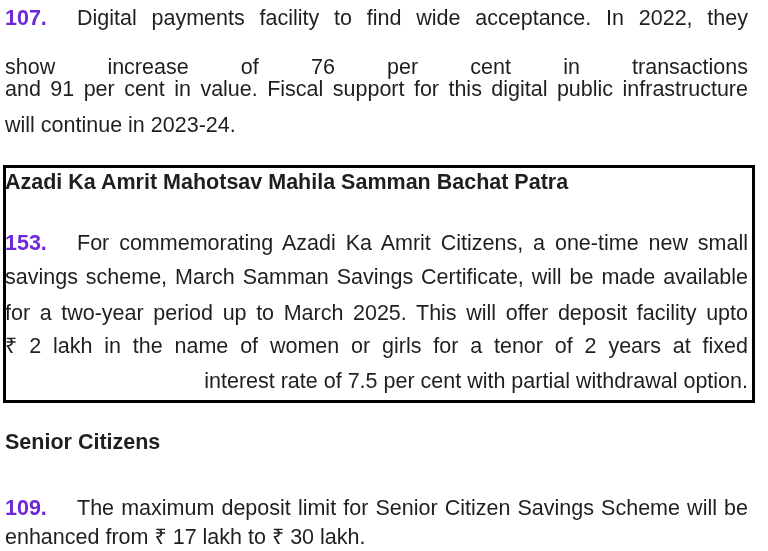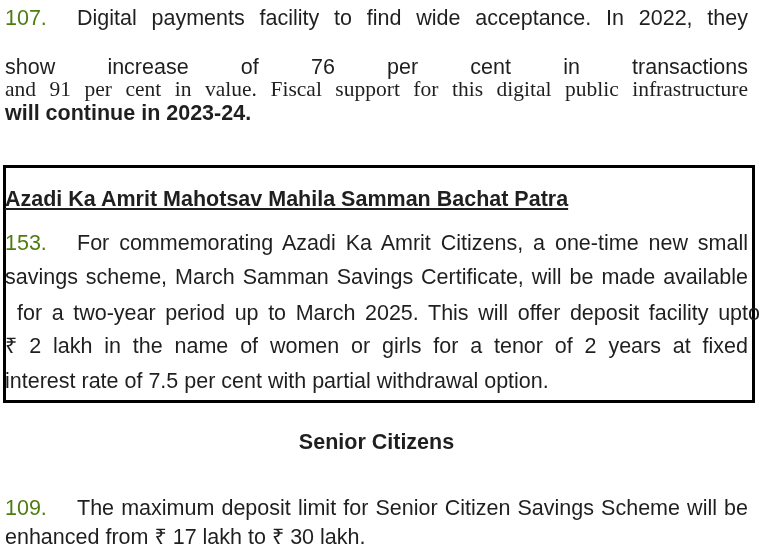--- a/index.html
+++ b/index.html
@@ -1,47 +1,47 @@
 <!DOCTYPE html>
 <html><head>
 <meta charset="utf-8">
 <style>
   html, body { margin: 0; padding: 0; background: #ffffff; }
   body { width: 768px; height: 551px; position: relative; overflow: hidden;
          font-family: "Liberation Sans", sans-serif; color: #1f1f1f; }
   .line { position: absolute; left: 5px; width: 743px; font-size: 21.5px; line-height: 26px; white-space: nowrap; }
   .just { text-align: justify; text-align-last: justify; white-space: normal; }
-  .para-num { font-weight: normal; color: #4d7c0f; display: inline-block; width: 72px; }
+  .para-num { font-weight: bold; color: #6d28d9; display: inline-block; width: 72px; }
   .box { position: absolute; left: 3px; top: 165px; width: 746px; height: 232px;
          border: 3px solid #000; box-sizing: content-box; }
   .heading { font-size: 21.5px; font-weight: bold; }
 </style>
 </head>
 <body>
 
 <div>
   <div class="line just" style="top:5px;">
     <span class="para-num">107.</span><span>Digital payments facility to find wide acceptance. In 2022, they</span>
   </div>
   <div class="line just" style="top:54px;">show increase of 76 per cent in transactions</div>
-  <div class="line just" style="top:76px;font-family:Liberation Serif, serif;">and 91 per cent in value. Fiscal support for this digital public infrastructure</div>
-  <div class="line" style="top:100px;font-weight:bold;">will continue in 2023-24.</div>
+  <div class="line just" style="top:76px;">and 91 per cent in value. Fiscal support for this digital public infrastructure</div>
+  <div class="line" style="top:112px;">will continue in 2023-24.</div>
 </div>
 
 <div class="box"></div>
 <div>
-  <div class="line heading" style="top:186px;text-decoration:underline;">Azadi Ka Amrit Mahotsav Mahila Samman Bachat Patra</div>
+  <div class="line heading" style="top:169px;">Azadi Ka Amrit Mahotsav Mahila Samman Bachat Patra</div>
   <div class="line just" style="top:230px;">
     <span class="para-num">153.</span><span>For commemorating Azadi Ka Amrit Citizens, a one-time new small</span>
   </div>
   <div class="line just" style="top:264px;">savings scheme, March Samman Savings Certificate, will be made available</div>
-  <div class="line just" style="top:300px;margin-left:12px;">for a two-year period up to March 2025. This will offer deposit facility upto</div>
+  <div class="line just" style="top:300px;">for a two-year period up to March 2025. This will offer deposit facility upto</div>
   <div class="line just" style="top:333px;">₹ 2 lakh in the name of women or girls for a tenor of 2 years at fixed</div>
-  <div class="line" style="top:368px;">interest rate of 7.5 per cent with partial withdrawal option.</div>
+  <div class="line" style="top:368px;text-align:right;">interest rate of 7.5 per cent with partial withdrawal option.</div>
 </div>
 
 <div>
-  <div class="line heading" style="top:429px;text-align:center;">Senior Citizens</div>
+  <div class="line heading" style="top:429px;">Senior Citizens</div>
   <div class="line just" style="top:495px;">
     <span class="para-num">109.</span><span>The maximum deposit limit for Senior Citizen Savings Scheme will be</span>
   </div>
   <div class="line" style="top:524px;">enhanced from ₹ 17 lakh to ₹ 30 lakh.</div>
 </div>
 
 </body></html>

